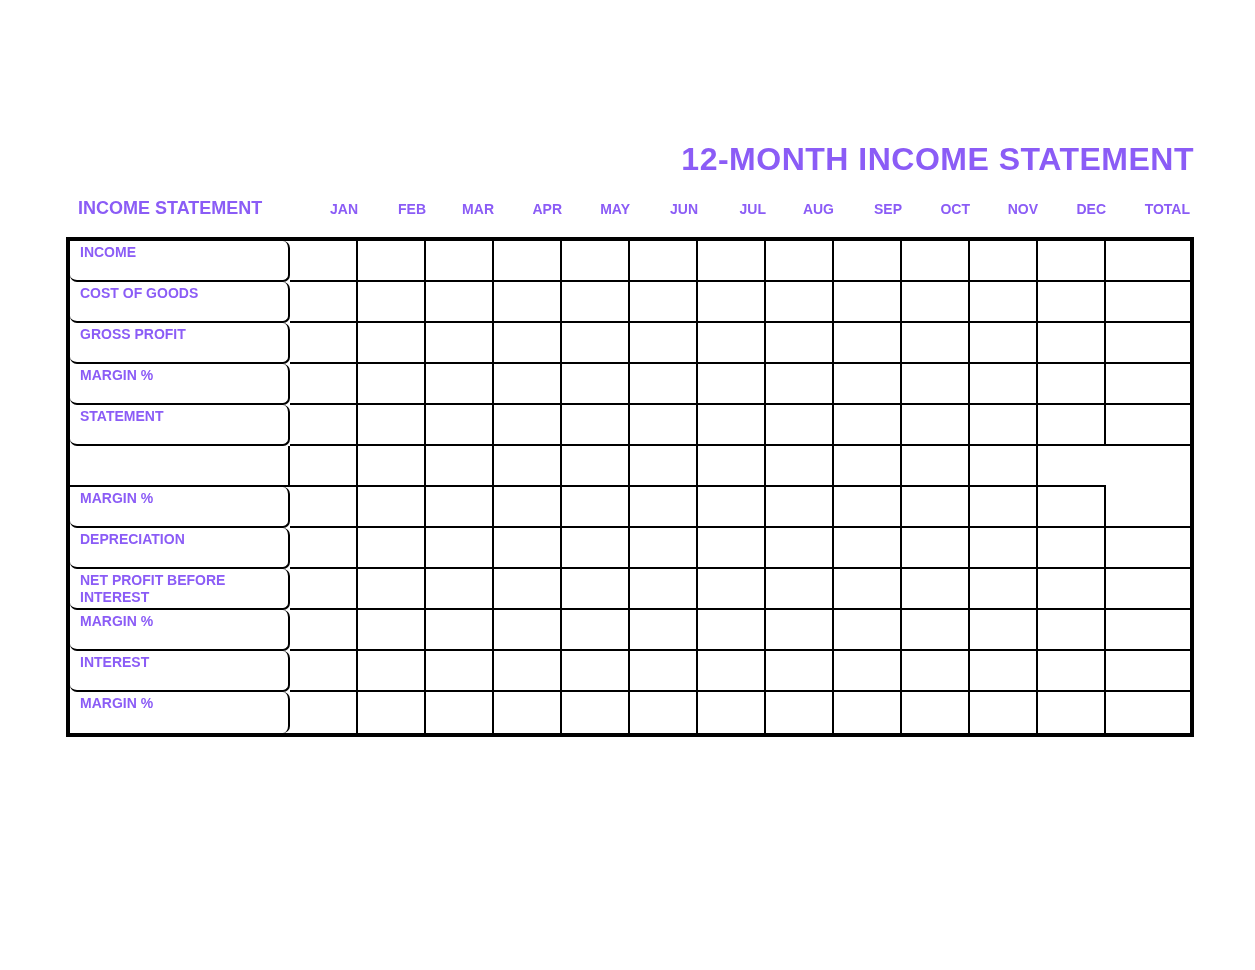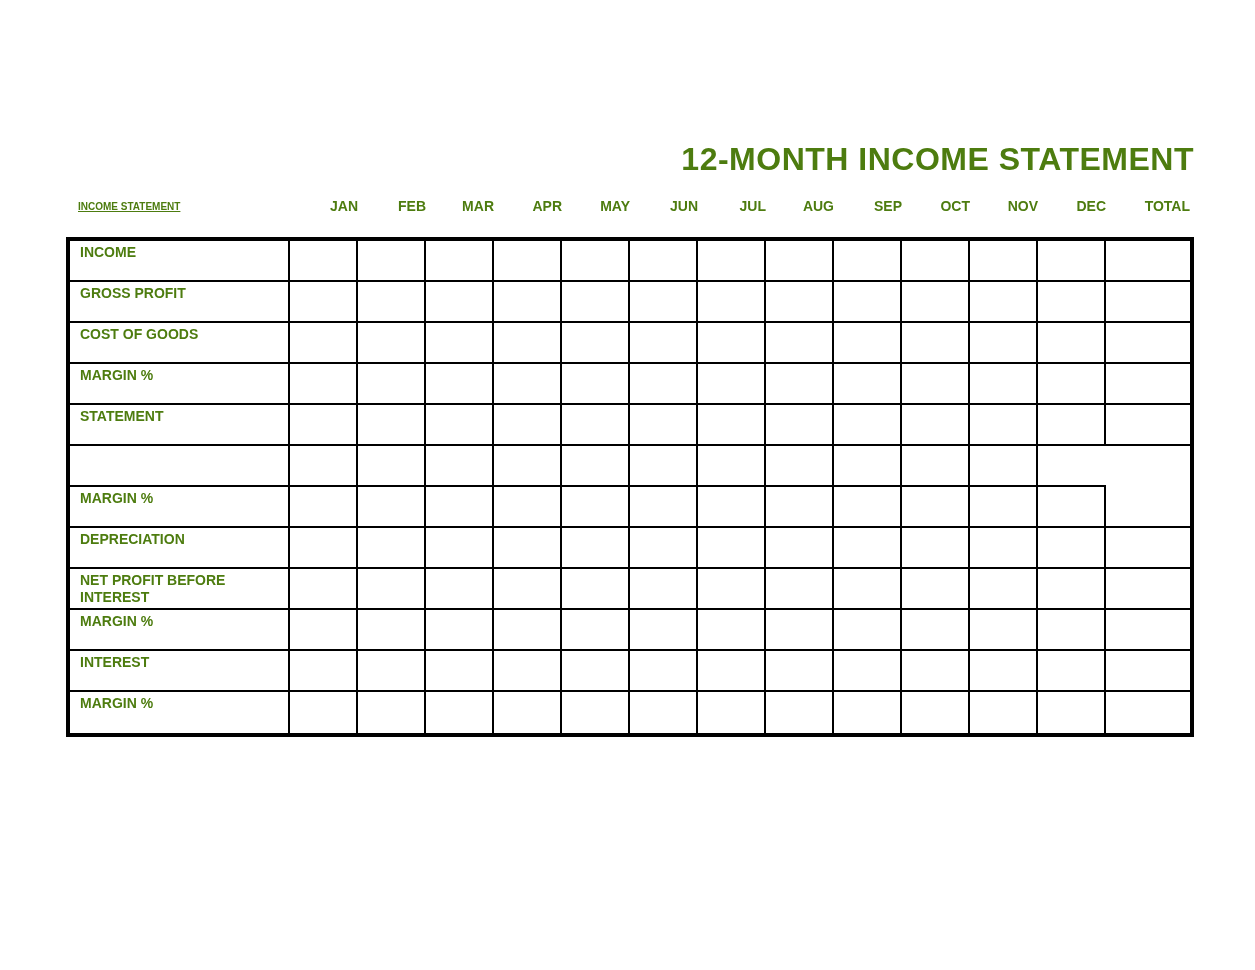--- a/index.html
+++ b/index.html
@@ -2,21 +2,21 @@
 <html><head>
 <meta charset="utf-8">
 <style>
   * { margin: 0; padding: 0; box-sizing: border-box; }
   html, body { background: #ffffff; }
   .page {
     position: relative;
     width: 1255px;
     height: 970px;
     background: #ffffff;
-    color: #4d7c0f;
+    color: #8b5cf6;
     font-family: "Liberation Sans", sans-serif;
     overflow: hidden;
   }
   .sheet {
     position: absolute;
     left: 66px;
     top: 141px;
     width: 1128px;
   }
   .doc-title {
@@ -28,25 +28,24 @@
     letter-spacing: 0.5px;
   }
   .header-row {
     display: grid;
     grid-template-columns: 224px repeat(12, 68px) 84px;
     align-items: center;
     margin-top: 21px;
     height: 16px;
   }
   .corner-label {
-    font-size: 10px;
+    font-size: 18px;
     font-weight: bold;
     padding-left: 12px;
     white-space: nowrap;
-    text-decoration: underline;
   }
   .col-header {
     font-size: 14px;
     font-weight: bold;
     text-align: right;
   }
   .grid-frame {
     margin-top: 23px;
     border: 4px solid #000000;
     background: #ffffff;
@@ -61,20 +60,21 @@
     height: 41px;
     background: #ffffff;
   }
   .grid-row:last-child .cell { border-bottom: none; }
   .cell:last-child { border-right: none; }
   .label-cell {
     font-size: 14px;
     font-weight: bold;
     line-height: 17px;
     padding: 3px 6px 0 10px;
+    border-radius: 7px;
   }
 </style>
 </head>
 <body>
 
 <div class="page">
   <div class="sheet">
 
     <div class="doc-title">12-MONTH INCOME STATEMENT</div>
 
@@ -108,37 +108,37 @@
           <div class="cell data-cell"></div>
           <div class="cell data-cell"></div>
           <div class="cell data-cell"></div>
           <div class="cell data-cell"></div>
           <div class="cell data-cell"></div>
           <div class="cell data-cell"></div>
           <div class="cell data-cell"></div>
           <div class="cell data-cell"></div>
         </div>
         <div class="grid-row">
+          <div class="cell label-cell">COST OF GOODS</div>
+          <div class="cell data-cell"></div>
+          <div class="cell data-cell"></div>
+          <div class="cell data-cell"></div>
+          <div class="cell data-cell"></div>
+          <div class="cell data-cell"></div>
+          <div class="cell data-cell"></div>
+          <div class="cell data-cell"></div>
+          <div class="cell data-cell"></div>
+          <div class="cell data-cell"></div>
+          <div class="cell data-cell"></div>
+          <div class="cell data-cell"></div>
+          <div class="cell data-cell"></div>
+          <div class="cell data-cell"></div>
+        </div>
+        <div class="grid-row">
           <div class="cell label-cell">GROSS PROFIT</div>
-          <div class="cell data-cell"></div>
-          <div class="cell data-cell"></div>
-          <div class="cell data-cell"></div>
-          <div class="cell data-cell"></div>
-          <div class="cell data-cell"></div>
-          <div class="cell data-cell"></div>
-          <div class="cell data-cell"></div>
-          <div class="cell data-cell"></div>
-          <div class="cell data-cell"></div>
-          <div class="cell data-cell"></div>
-          <div class="cell data-cell"></div>
-          <div class="cell data-cell"></div>
-          <div class="cell data-cell"></div>
-        </div>
-        <div class="grid-row">
-          <div class="cell label-cell">COST OF GOODS</div>
           <div class="cell data-cell"></div>
           <div class="cell data-cell"></div>
           <div class="cell data-cell"></div>
           <div class="cell data-cell"></div>
           <div class="cell data-cell"></div>
           <div class="cell data-cell"></div>
           <div class="cell data-cell"></div>
           <div class="cell data-cell"></div>
           <div class="cell data-cell"></div>
           <div class="cell data-cell"></div>

